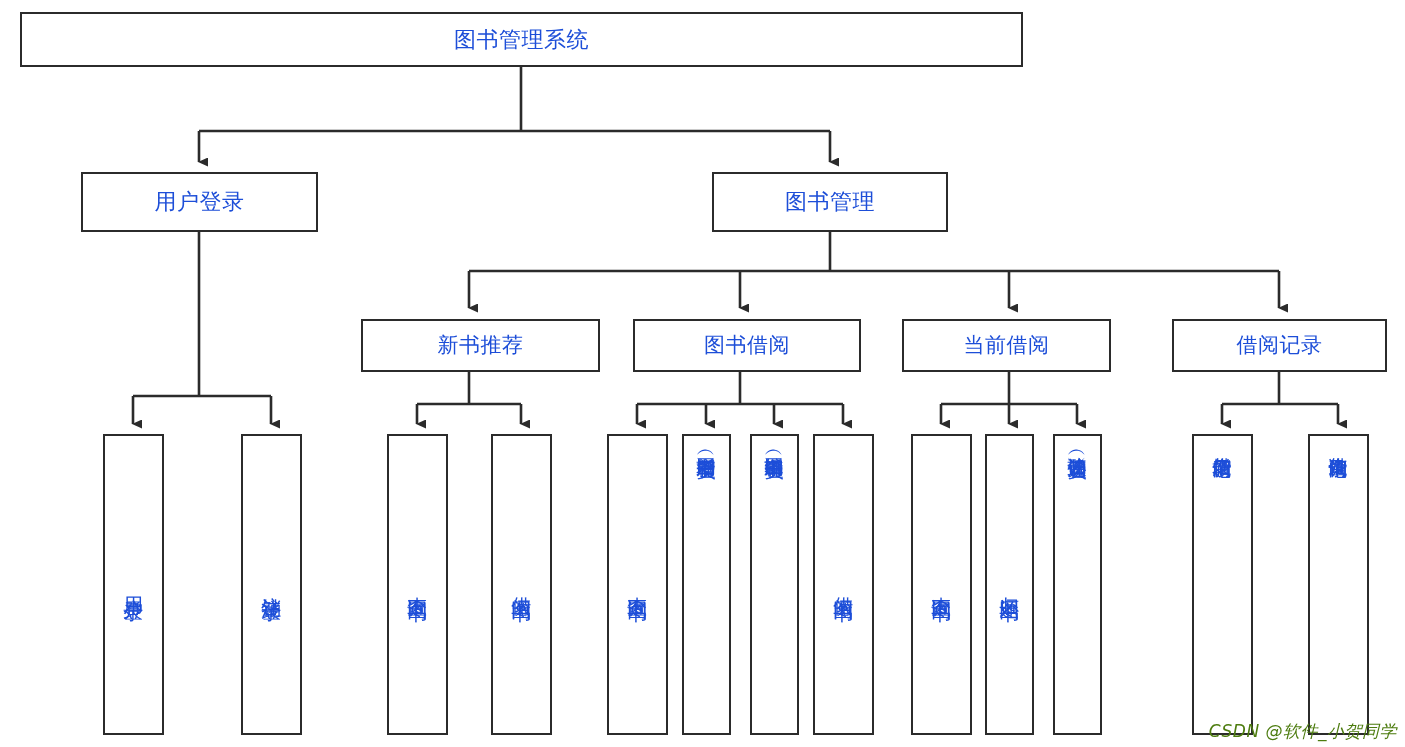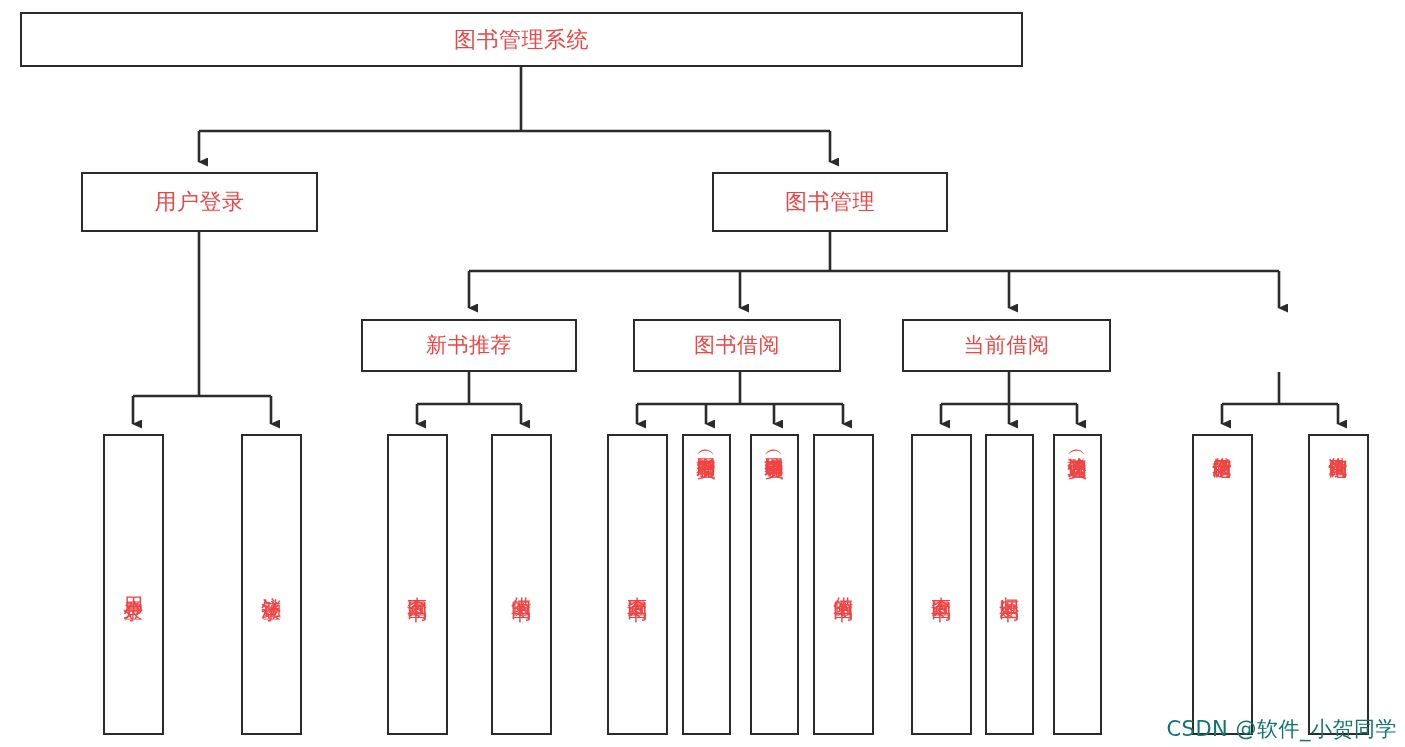--- a/index.html
+++ b/index.html
@@ -28,21 +28,21 @@
     background:#ffffff;
     border:2px solid #2b2b2b;
     display:flex;
     align-items:center;
     justify-content:center;
     z-index:2;
   }
   .node .lbl{
     font-size:21px;
     line-height:1.18;
-    color:#ef4444;
+    color:#1d4ed8;
     letter-spacing:0.5px;
     white-space:nowrap;
   }
   
   .node.root{ left:20px; top:12px; width:1003px; height:55px; }
   .node.root .lbl{ font-size:22px; }
   
   .node.lvl2{ height:60px; }
   .node.lvl2 .lbl{ font-size:22px; }
   
@@ -69,25 +69,26 @@
     font-size:19px;
     letter-spacing:0.5px;
     line-height:1.22;
   }
   .node.leaf.tall{ align-items:flex-start; }
   .node.leaf.tall .lbl{ margin-top:2px; }
   .watermark{
     position:absolute;
     right:8px;
     bottom:4px;
-    font-size:21px;
-    color:#0f766e;
+    font-size:17px;
+    color:#4d7c0f;
     letter-spacing:0.5px;
     z-index:5;
     white-space:nowrap;
+    font-style:italic;
   }
 </style>
 </head>
 <body>
 
 <div id="canvas">
 
   <svg id="wires" viewBox="0 0 1405 747">
     <defs>
       <marker id="arrow" markerWidth="9" markerHeight="10" refX="4.5" refY="9" orient="auto" markerUnits="userSpaceOnUse">
@@ -142,29 +143,32 @@
     <span class="lbl">图书管理系统</span>
   </div>
 
   <div class="node lvl2" style="left:81px;top:172px;width:237px;">
     <span class="lbl">用户登录</span>
   </div>
   <div class="node lvl2" style="left:712px;top:172px;width:236px;align-items:center;">
     <span class="lbl">图书管理</span>
   </div>
 
-  <div class="node lvl3" style="left:361px;top:319px;width:216px;font-family:Liberation Serif, serif;">
+  <div class="node lvl3" style="left:361px;top:319px;width:239px;font-family:Liberation Serif, serif;">
     <span class="lbl">新书推荐</span>
   </div>
-  <div class="node lvl3" style="left:633px;top:319px;width:208px;">
+  <div class="node lvl3" style="left:633px;top:319px;width:228px;">
     <span class="lbl">图书借阅</span>
   </div>
   <div class="node lvl3" style="left:902px;top:319px;width:209px;">
     <span class="lbl">当前借阅</span>
   </div>
+  <div class="node lvl3" style="left:1172px;top:319px;width:215px;">
+    <span class="lbl">借阅记录</span>
+  </div>
 
   <div class="node leaf" style="left:103px;width:61px;">
     <span class="lbl">用户登录</span>
   </div>
   <div class="node leaf" style="left:241px;width:61px;">
     <span class="lbl">注销登录</span>
   </div>
 
   <div class="node leaf" style="left:387px;width:61px;">
     <span class="lbl">查询图书</span>

